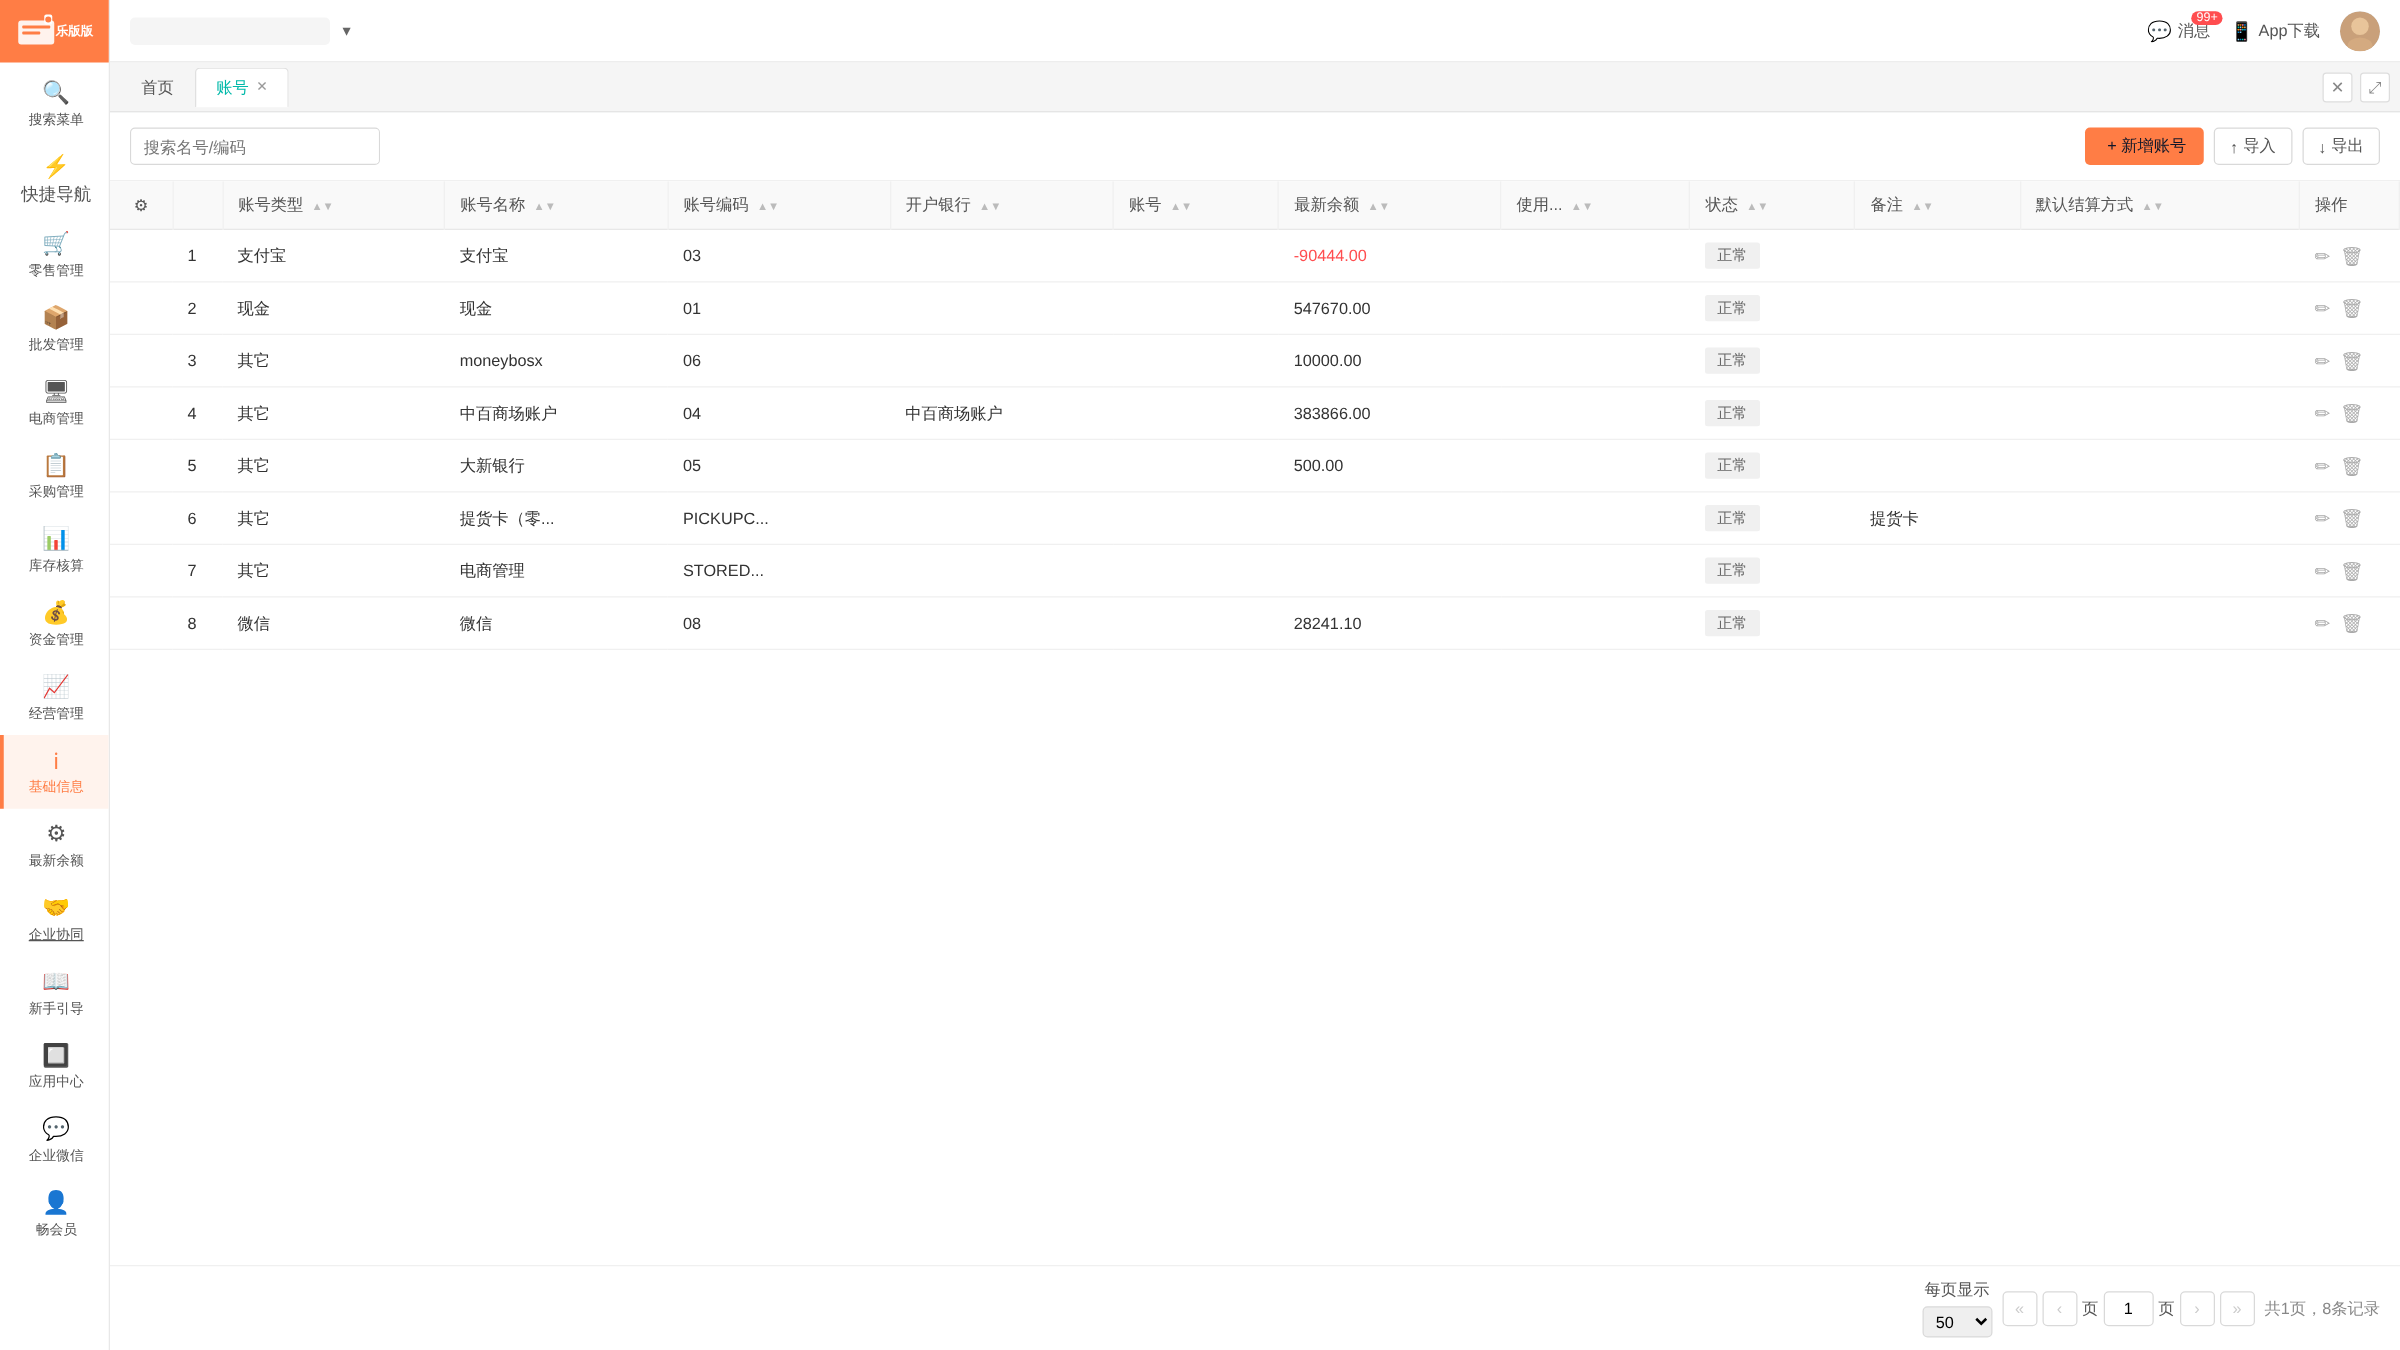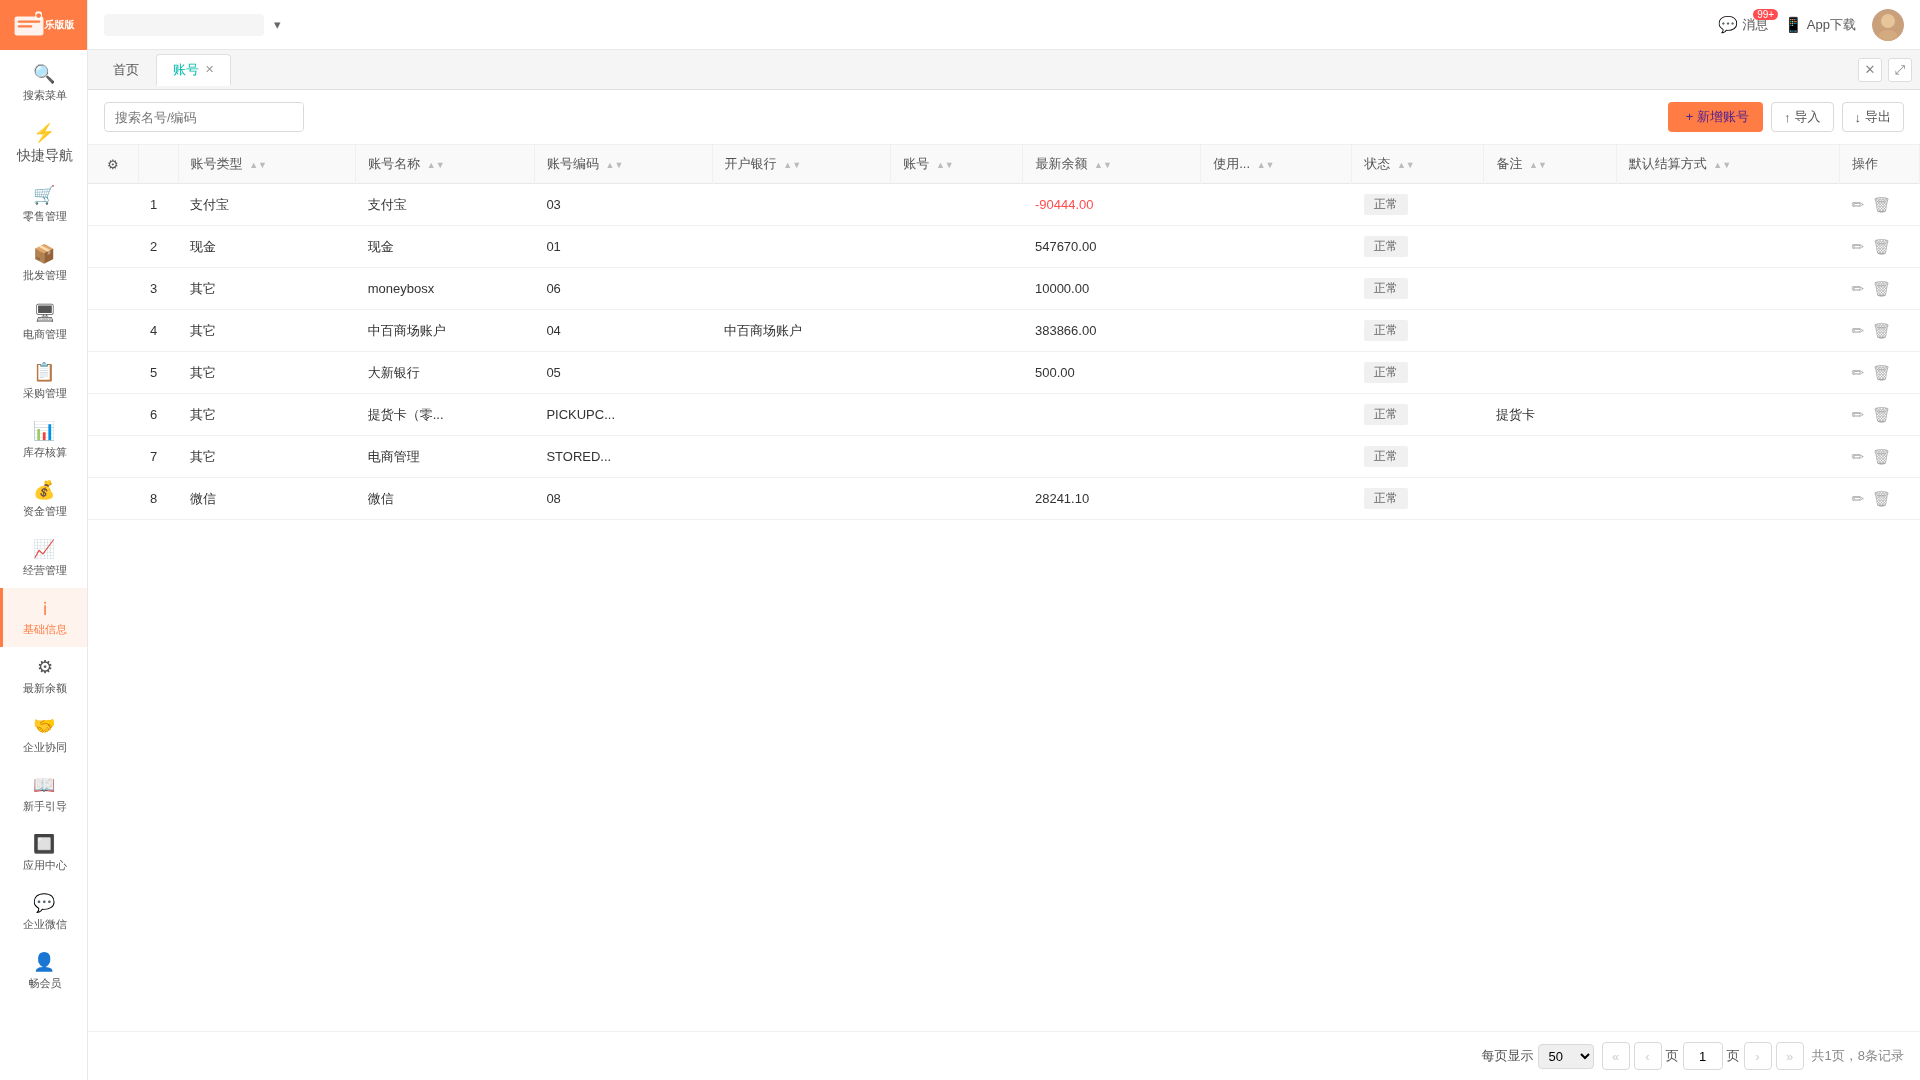--- a/index.html
+++ b/index.html
@@ -256,21 +256,21 @@
       color: #aaa;
       font-size: 15px;
     }
     .toolbar-right {
       display: flex;
       align-items: center;
       gap: 8px;
     }
     .btn-add {
       background: #ff7d45;
-      color: #4c1d95;
+      color: #0f172a;
       border: none;
       border-radius: 4px;
       padding: 6px 14px;
       cursor: pointer;
       font-size: 13px;
       display: flex;
       align-items: center;
       gap: 4px;
     }
     .btn-outline {
@@ -369,20 +369,21 @@
       padding: 10px 16px;
       border-top: 1px solid #f0f0f0;
       gap: 8px;
       font-size: 13px;
       color: #555;
     }
     .page-size-select {
       display: flex;
       align-items: center;
       gap: 4px;
+      flex-direction: column;
     }
     .page-size-select select {
       border: 1px solid #d9d9d9;
       border-radius: 4px;
       padding: 3px 6px;
       font-size: 13px;
       outline: none;
     }
     .page-nav {
       display: flex;
@@ -471,21 +472,21 @@
       <div class="sidebar-item active">
     <span class="s-icon">ℹ</span>
     <span style="font-size:11px;">基础信息</span>
   </div>
       <div class="sidebar-item">
     <span class="s-icon">⚙</span>
     <span style="font-size:11px;">最新余额</span>
   </div>
       <div class="sidebar-item">
     <span class="s-icon">🤝</span>
-    <span style="font-size:11px;">企业协同</span>
+    <span style="font-size:11px;text-decoration:underline;">企业协同</span>
   </div>
       <div class="sidebar-item">
     <span class="s-icon">📖</span>
     <span style="font-size:11px;">新手引导</span>
   </div>
       <div class="sidebar-item">
     <span class="s-icon">🔲</span>
     <span style="font-size:11px;">应用中心</span>
   </div>
       <div class="sidebar-item">

